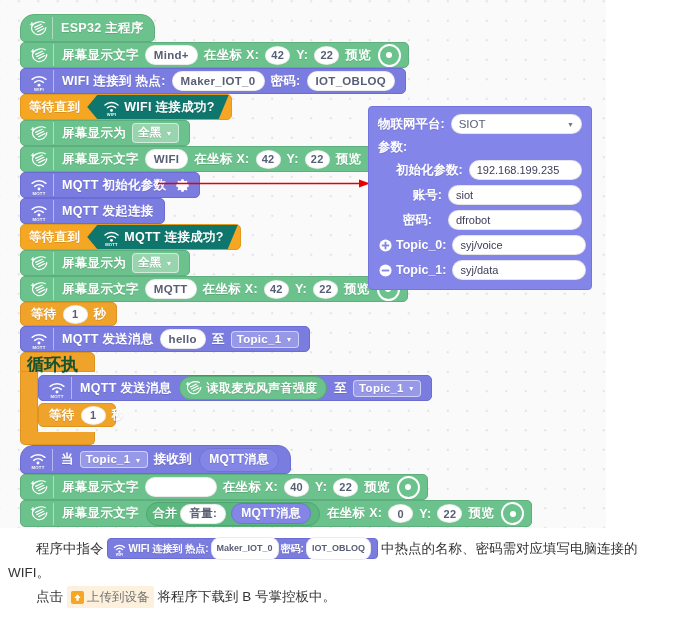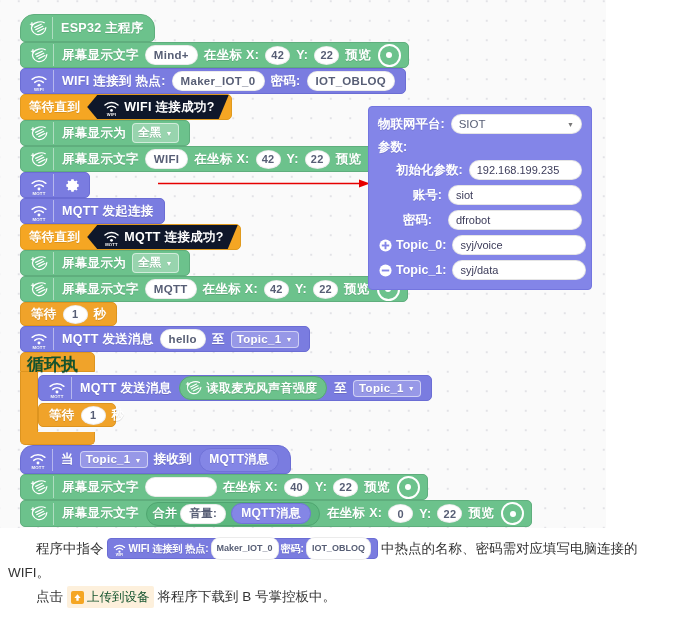--- a/index.html
+++ b/index.html
@@ -95,21 +95,21 @@
     border-radius:4px;
     color:#fff;font-size:11.5px;font-weight:bold;
     padding:1px 5px 2px;margin:0 3px;
     display:inline-flex;align-items:center;gap:4px;
   }
   .drop.light{
     background:rgba(255,255,255,.30);
   }
   .drop .car{font-size:7px;line-height:1;transform:translateY(1px);}
   .hexw{
-    background:#0f172a;
+    background:#0f766e;
     height:24px;
     display:inline-flex;align-items:center;
     padding:0 14px;
     margin-left:3px;
     clip-path:polygon(10px 0%,100% 0%,100% 0%,calc(100% - 10px) 100%,10px 100%,0% 50%);
   }
   
   .rep{
     background:#6cc28c;
     border:1px solid #56a873;
@@ -224,21 +224,21 @@
     padding:0 4px;margin:0 3px;
     vertical-align:middle;
     text-shadow:0 1px 0 rgba(0,0,0,.12);
   }
   .inline-blk .oval{font-size:9px;padding:0 5px 1px;min-height:12px;border-radius:9px;margin:0 2px;}
   .inline-blk .ico{width:16px;height:15px;margin-right:1px;}
   .up-btn{
     display:inline-flex;align-items:center;
     background:#fdf0dc;border-radius:2px;
     padding:1px 4px;margin:0 4px;
-    font-size:12.5px;color:#14532d;
+    font-size:12.5px;color:#737373;
   }
   .up-ico{
     width:13px;height:13px;background:#f5a623;border-radius:2px;
     display:inline-flex;align-items:center;justify-content:center;
     margin-right:3px;flex:0 0 auto;
   }
 </style>
 </head>
 <body>
 
@@ -356,20 +356,21 @@
     <span class="ico ico-div">
       <svg width="20" height="19" viewBox="0 0 22 22">
         <g fill="none" stroke="#fff" stroke-width="1.7" stroke-linecap="round">
           <path d="M3 8.5a12 12 0 0 1 16 0"></path>
             <path d="M6 12a7.5 7.5 0 0 1 10 0"></path>
         </g>
           <circle cx="11" cy="15" r="1.7" fill="#fff"></circle>
         <text x="11" y="21.5" font-size="5" fill="#fff" text-anchor="middle" font-family="Liberation Sans">MQTT</text>
       </svg>
     </span>
+    <span class="lbl">MQTT 初始化参数</span>
     <span class="gear">
       <svg width="17" height="17" viewBox="0 0 20 20">
         <path fill="#fff" d="M10 6.3a3.7 3.7 0 1 0 0 7.4 3.7 3.7 0 0 0 0-7.4zm0 5.6a1.9 1.9 0 1 1 0-3.8 1.9 1.9 0 0 1 0 3.8z"></path>
         <path fill="#fff" d="M17.3 8.6l-1.7-.3a5.9 5.9 0 0 0-.6-1.5l1-1.4-1.4-1.4-1.4 1a5.9 5.9 0 0 0-1.5-.6l-.3-1.7H8.6l-.3 1.7a5.9 5.9 0 0 0-1.5.6l-1.4-1L4 5.4l1 1.4a5.9 5.9 0 0 0-.6 1.5l-1.7.3v2.8l1.7.3c.14.53.35 1.03.6 1.5l-1 1.4 1.4 1.4 1.4-1c.47.25.97.46 1.5.6l.3 1.7h2.8l.3-1.7a5.9 5.9 0 0 0 1.5-.6l1.4 1 1.4-1.4-1-1.4c.25-.47.46-.97.6-1.5l1.7-.3V8.6z"></path>
       </svg>
     </span>
   </div>
 
   <div class="blk purple" style="left:20px;top:198px;">
     <span class="ico ico-div">

